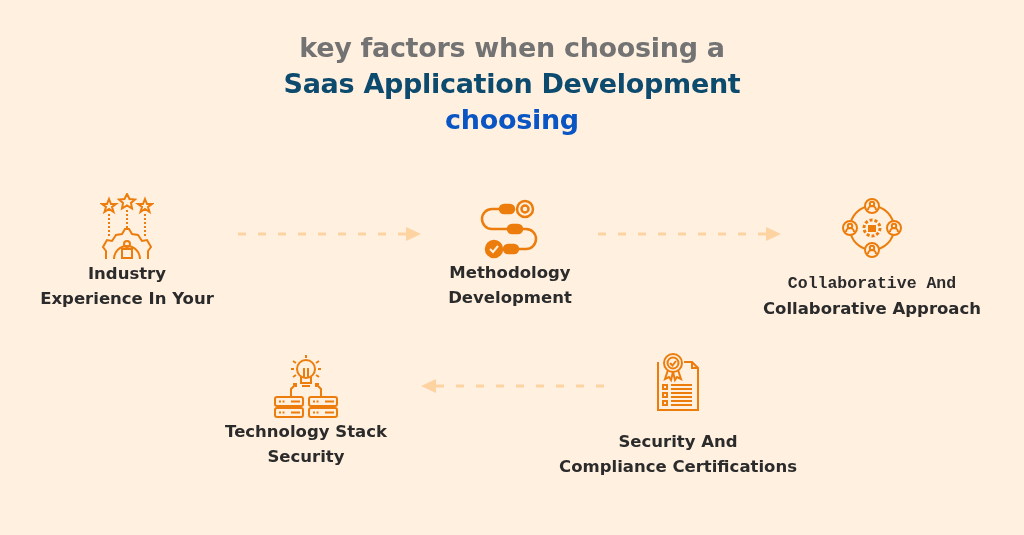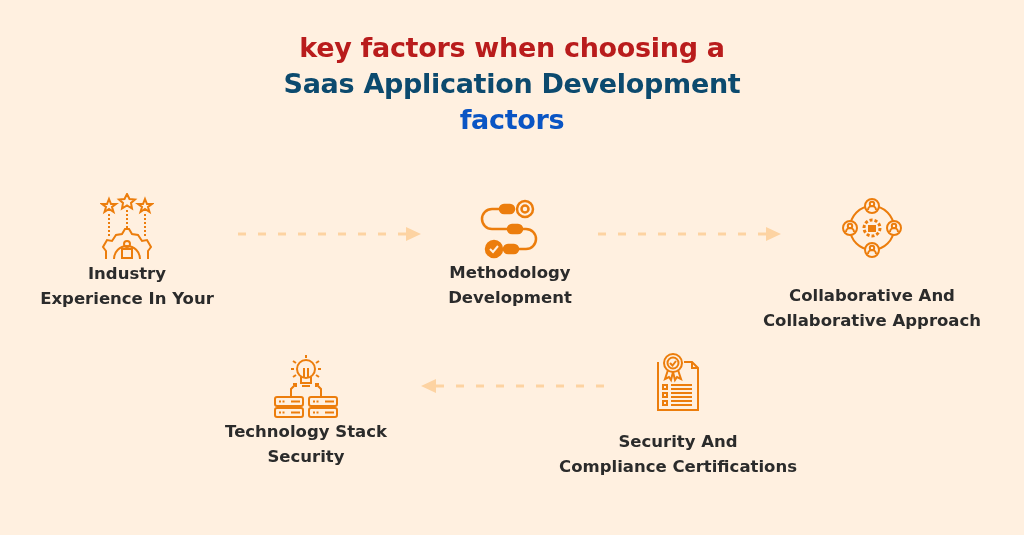--- a/index.html
+++ b/index.html
@@ -7,39 +7,39 @@
     width: 1024px; height: 535px; overflow: hidden;
     background: #fff0e0;
     font-family: "DejaVu Sans", "Liberation Sans", sans-serif;
     position: relative;
   }
   .title {
     position: absolute; left: 0; top: 30px; width: 1024px;
     text-align: center; font-weight: bold; font-size: 27px; line-height: 36px;
     letter-spacing: -0.3px;
   }
-  .title .l1 { color: #b91c1c; display: block; }
+  .title .l1 { color: #737373; display: block; }
   .title .l2 { color: #0c4a6e; display: block; }
   .title .l3 { color: #0a55c4; display: block; }
 
   .node { position: absolute; text-align: center; }
   .node .icon { display: block; margin: 0 auto; }
   .node .label {
     display: block; color: #2b2b2b; font-size: 16.5px; line-height: 25px;
     font-weight: 600; white-space: nowrap;
   }
   .arrow { position: absolute; }
 </style>
 </head>
 <body>
 
 <div class="title">
   <span class="l1">key factors when choosing a</span>
   <span class="l2">Saas Application Development</span>
-  <span class="l3">factors</span>
+  <span class="l3">choosing</span>
 </div>
 
 <div class="node" style="left:20px; top:193px; width:214px;">
   <svg class="icon" width="54" height="68" viewBox="0 0 54 68" fill="none" stroke="#ec7d0c" stroke-width="2">
     <polygon points="9,6 11,11 16,11 12,14 13.5,19 9,16 4.5,19 6,14 2,11 7,11"></polygon>
     <polygon points="27,1 29.5,6 35,6.5 31,10 32,15.5 27,12.5 22,15.5 23,10 19,6.5 24.5,6"></polygon>
     <polygon points="45,6 47,11 52,11 48,14 49.5,19 45,16 40.5,19 42,14 38,11 43,11"></polygon>
     <line x1="9" y1="21" x2="9" y2="44" stroke-dasharray="2,2"></line>
     <line x1="27" y1="17" x2="27" y2="36" stroke-dasharray="2,2"></line>
     <line x1="45" y1="21" x2="45" y2="44" stroke-dasharray="2,2"></line>
@@ -89,21 +89,21 @@
       <path d="M5,35 A4,4 0 0 1 13,35"></path>
     <circle cx="53" cy="31" r="7" fill="#fff0e0"></circle>
     <circle cx="53" cy="29" r="2.2"></circle>
       <path d="M49,35 A4,4 0 0 1 57,35"></path>
     <circle cx="31" cy="53" r="7" fill="#fff0e0"></circle>
     <circle cx="31" cy="51" r="2.2"></circle>
       <path d="M27,57 A4,4 0 0 1 35,57"></path>
     <circle cx="31" cy="31" r="8" stroke-dasharray="3,2" stroke-width="3"></circle>
     <path d="M28,28 L28,34 L34,34 L34,28" fill="#ec7d0c"></path>
   </svg>
-  <span class="label" style="margin-top:24px;">Collaborative And</span>
+  <span class="label" style="margin-top:12px;font-family:Liberation Mono, monospace;">Collaborative And</span>
   <span class="label">Collaborative Approach</span>
 </div>
 
 <div class="node" style="left:540px; top:352px; width:276px;">
   <svg class="icon" width="44" height="60" viewBox="0 0 44 60" fill="none" stroke="#ec7d0c" stroke-width="2">
     <path d="M2,10 L2,58 L42,58 L42,16 L36,10 L28,10"></path>
     <path d="M36,10 L36,16 L42,16"></path>
     <circle cx="17" cy="11" r="9"></circle>
     <circle cx="17" cy="11" r="5.5"></circle>
     <polyline points="14,11 16.5,13.5 20,9"></polyline>

